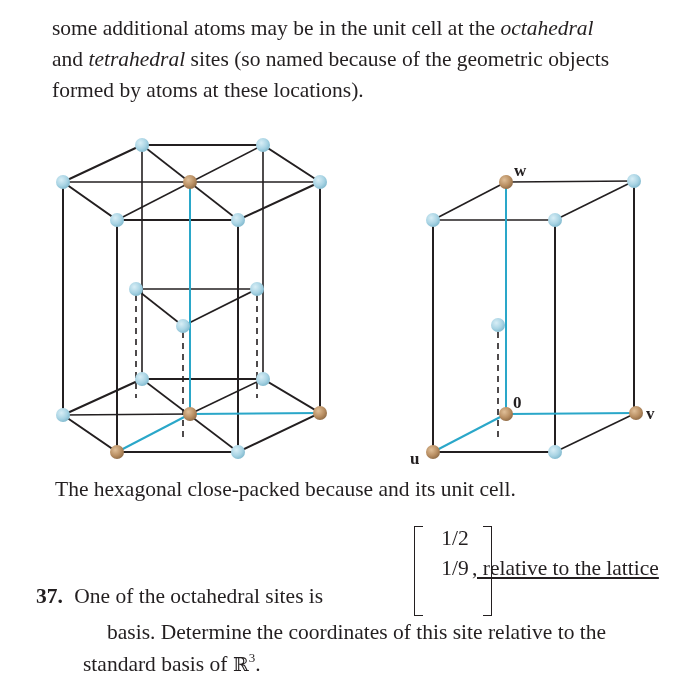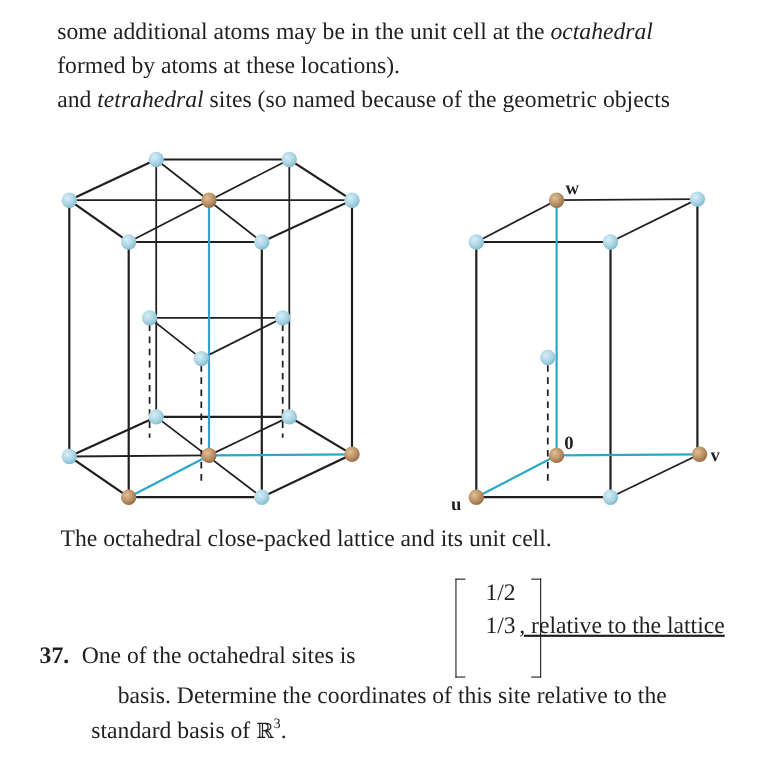--- a/index.html
+++ b/index.html
@@ -20,22 +20,22 @@
   .matrix .br.r { right:0; border-right:1.6px solid #231f20; }
   .matrix .cells { position:absolute; left:4px; right:0; top:0; text-align:center; line-height:29.5px; }
   .cont { position:absolute; left:47px; white-space:nowrap; }
   sup { font-size:13px; vertical-align:9px; }
 </style>
 </head>
 <body>
 
 <div id="intro" class="para">
   <p><span>some additional atoms may be in the unit cell at the </span><em>octahedral</em></p>
+  <p><span>and </span><em>tetrahedral</em><span> sites (so named because of the geometric objects</span></p>
   <p>formed by atoms at these locations).</p>
-  <p><span>and </span><em>tetrahedral</em><span> sites (so named because of the geometric objects</span></p>
 </div>
 
 <svg class="fig" width="700" height="480" viewBox="0 0 700 480">
   <defs>
     <radialGradient id="gBlue" cx="0.38" cy="0.35" r="0.7">
       <stop offset="0" stop-color="#d8eef6"></stop>
       <stop offset="0.6" stop-color="#a9d4e4"></stop>
       <stop offset="1" stop-color="#7fb8cd"></stop>
     </radialGradient>
     <radialGradient id="gBrown" cx="0.38" cy="0.35" r="0.7">
@@ -133,31 +133,31 @@
     <circle cx="555" cy="452" r="7" fill="url(#gBlue)"></circle>
   </g>
   <g font-family="Liberation Serif, DejaVu Serif, serif" font-weight="bold" font-size="17" fill="#231f20">
     <text x="514" y="176">w</text>
     <text x="513" y="408">0</text>
     <text x="646" y="419">v</text>
     <text x="410" y="464">u</text>
   </g>
 </svg>
 
-<div class="caption">The octahedral close-packed lattice and its unit cell.</div>
+<div class="caption">The hexagonal close-packed because and its unit cell.</div>
 
 <div class="problem">
   <div class="prob-line" style="left:0; top:32px;margin-top:28px;">
     <span class="num">37.</span>
     <span style="display:inline-block;width:6px"></span><span>One of the octahedral sites is</span>
   </div>
   <div class="matrix">
     <div class="br l"></div>
     <div class="br r"></div>
     <div class="cells">
       <div>1/2</div>
-      <div>1/3</div>
+      <div>1/9</div>
     </div>
   </div>
   <div class="prob-line" style="left:436px; top:32px;text-decoration:underline;">, relative to the lattice</div>
   <div class="cont" style="top:96px;margin-left:24px;">basis. Determine the coordinates of this site relative to the</div>
   <div class="cont" style="top:126px;"><span>standard basis of </span><span style="font-family:'DejaVu Serif',serif;font-size:19px">ℝ</span><sup>3</sup><span>.</span></div>
 </div>
 
 </body></html>

